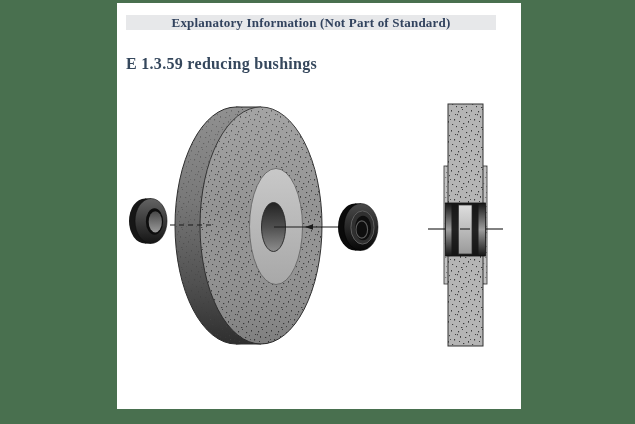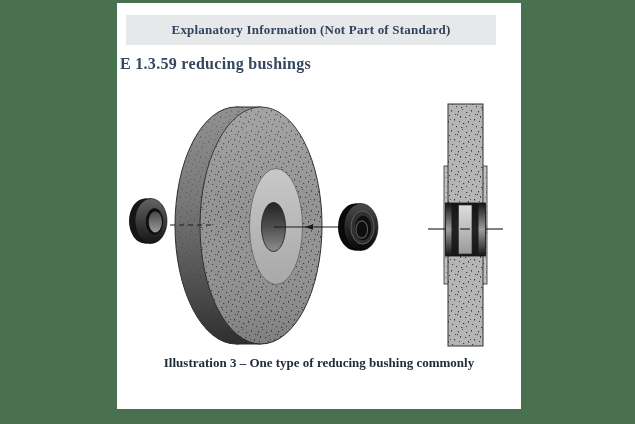--- a/index.html
+++ b/index.html
@@ -6,29 +6,29 @@
   body{
     width:635px;height:424px;overflow:hidden;position:relative;
     background:#49704f;
     font-family:"Liberation Serif","DejaVu Serif",serif;
   }
   .page{
     position:absolute;left:117px;top:3px;width:404px;height:406px;
     background:#ffffff;
   }
   .banner{
-    position:absolute;left:9px;top:12px;width:370px;height:30px;
+    position:absolute;left:9px;top:12px;width:370px;height:15px;
     background:#e7e8ea;
     display:flex;align-items:center;justify-content:center;
   }
   .banner span{
     color:#32435e;font-weight:bold;font-size:13px;letter-spacing:.2px;
   }
   .heading{
-    position:absolute;left:3px;top:52px;margin:0;
+    position:absolute;left:9px;top:52px;margin:0;
     color:#35475c;font-weight:bold;font-size:16px;letter-spacing:.3px;
   }
   .figure-svg{
     position:absolute;left:0;top:85px;width:404px;height:265px;
   }
   .caption{
     position:absolute;left:0;top:351px;width:100%;
     text-align:center;color:#212c38;font-weight:bold;font-size:13px;
     line-height:17px;
   }
@@ -163,17 +163,16 @@
         <rect x="341.5" y="117" width="13.5" height="49" fill="url(#sleeveGrad)" stroke="#2a2a2a" stroke-width=".7"></rect>
         <g stroke="#1a1a1a" stroke-width="1.1">
           <line x1="311" y1="141" x2="328" y2="141"></line>
           <line x1="343" y1="141" x2="353" y2="141"></line>
           <line x1="369" y1="141" x2="386" y2="141"></line>
         </g>
       </g>
     </svg>
 
     <div class="caption">
-      <div>Illustration 3 – One type of reducing bushing commonly</div>
     </div>
 
   </div>
 </div>
 
 </body></html>

